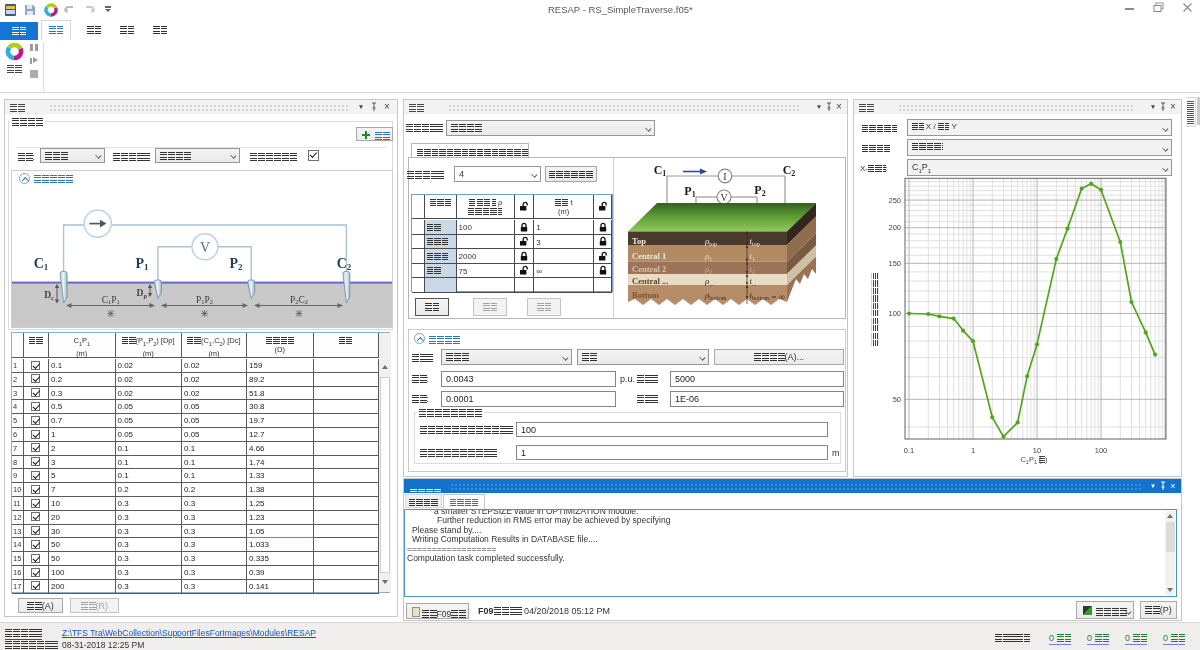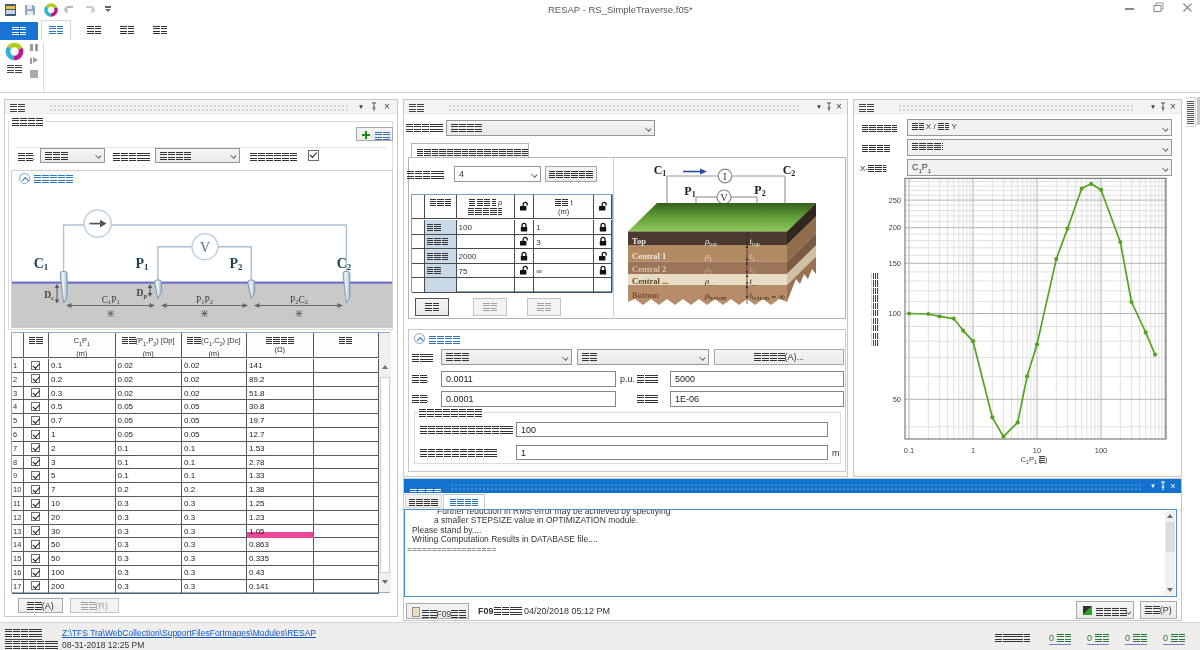--- a/index.html
+++ b/index.html
@@ -190,21 +190,21 @@
     <div class="a" style="left:170px;top:0;width:65px;height:25px;border-right:1px solid #5a5a5a;border-bottom:1px solid #5a5a5a;font-size:7.5px;line-height:9px;text-align:center;padding-top:3px;color:#333;background:#fdfdfd"><i class="cs" style="width:13.6px"></i>(C<sub style="font-size:5.5px">1</sub>,C<sub style="font-size:5.5px">2</sub>) [Dc]<br>(m)</div>
     <div class="a" style="left:235px;top:0;width:66.5px;height:25px;border-right:1px solid #5a5a5a;border-bottom:1px solid #5a5a5a;font-size:7.5px;line-height:9px;text-align:center;padding-top:3px;color:#333;background:#fdfdfd"><i class="cs" style="width:27.6px"></i><br>(Ω)</div>
     <div class="a" style="left:301.5px;top:0;width:65px;height:25px;border-right:1px solid #5a5a5a;border-bottom:1px solid #5a5a5a;font-size:7.5px;line-height:9px;text-align:center;padding-top:3px;color:#333;background:#fdfdfd"><i class="cs" style="width:13.6px"></i></div>
     <div class="a" style="left:0;top:26px;width:12px;height:13.8px;border-right:1px solid #5a5a5a;border-bottom:1px solid #5a5a5a;font-size:7.5px;color:#333;text-align:left;padding:2px 0 0 1px">1</div>
     <div class="a" style="left:12px;top:26px;width:25px;height:13.8px;border-right:1px solid #5a5a5a;border-bottom:1px solid #5a5a5a">
       <span class="ck" style="left:7px;top:1.5px;width:9px;height:9px"></span>
     </div>
     <div class="a" style="left:37px;top:26px;width:66.5px;height:13.8px;border-right:1px solid #5a5a5a;border-bottom:1px solid #5a5a5a;font-size:8px;color:#222;padding:2px 0 0 2px">0.1</div>
     <div class="a" style="left:103.5px;top:26px;width:66.5px;height:13.8px;border-right:1px solid #5a5a5a;border-bottom:1px solid #5a5a5a;font-size:8px;color:#222;padding:2px 0 0 2px">0.02</div>
     <div class="a" style="left:170px;top:26px;width:65px;height:13.8px;border-right:1px solid #5a5a5a;border-bottom:1px solid #5a5a5a;font-size:8px;color:#222;padding:2px 0 0 2px">0.02</div>
-    <div class="a" style="left:235px;top:26px;width:66.5px;height:13.8px;border-right:1px solid #5a5a5a;border-bottom:1px solid #5a5a5a;font-size:8px;color:#222;padding:2px 0 0 2px">141</div>
+    <div class="a" style="left:235px;top:26px;width:66.5px;height:13.8px;border-right:1px solid #5a5a5a;border-bottom:1px solid #5a5a5a;font-size:8px;color:#222;padding:2px 0 0 2px">159</div>
     <div class="a" style="left:301.5px;top:26px;width:65px;height:13.8px;border-right:1px solid #5a5a5a;border-bottom:1px solid #5a5a5a;font-size:8px;color:#222;padding:2px 0 0 2px"></div>
     <div class="a" style="left:0;top:39.8px;width:12px;height:13.8px;border-right:1px solid #5a5a5a;border-bottom:1px solid #5a5a5a;font-size:7.5px;color:#333;text-align:left;padding:2px 0 0 1px">2</div>
     <div class="a" style="left:12px;top:39.8px;width:25px;height:13.8px;border-right:1px solid #5a5a5a;border-bottom:1px solid #5a5a5a">
       <span class="ck" style="left:7px;top:1.5px;width:9px;height:9px"></span>
     </div>
     <div class="a" style="left:37px;top:39.8px;width:66.5px;height:13.8px;border-right:1px solid #5a5a5a;border-bottom:1px solid #5a5a5a;font-size:8px;color:#222;padding:2px 0 0 2px">0.2</div>
     <div class="a" style="left:103.5px;top:39.8px;width:66.5px;height:13.8px;border-right:1px solid #5a5a5a;border-bottom:1px solid #5a5a5a;font-size:8px;color:#222;padding:2px 0 0 2px">0.02</div>
     <div class="a" style="left:170px;top:39.8px;width:65px;height:13.8px;border-right:1px solid #5a5a5a;border-bottom:1px solid #5a5a5a;font-size:8px;color:#222;padding:2px 0 0 2px">0.02</div>
     <div class="a" style="left:235px;top:39.8px;width:66.5px;height:13.8px;border-right:1px solid #5a5a5a;border-bottom:1px solid #5a5a5a;font-size:8px;color:#222;padding:2px 0 0 2px">89.2</div>
     <div class="a" style="left:301.5px;top:39.8px;width:65px;height:13.8px;border-right:1px solid #5a5a5a;border-bottom:1px solid #5a5a5a;font-size:8px;color:#222;padding:2px 0 0 2px"></div>
@@ -244,30 +244,30 @@
     <div class="a" style="left:170px;top:95px;width:65px;height:13.8px;border-right:1px solid #5a5a5a;border-bottom:1px solid #5a5a5a;font-size:8px;color:#222;padding:2px 0 0 2px">0.05</div>
     <div class="a" style="left:235px;top:95px;width:66.5px;height:13.8px;border-right:1px solid #5a5a5a;border-bottom:1px solid #5a5a5a;font-size:8px;color:#222;padding:2px 0 0 2px">12.7</div>
     <div class="a" style="left:301.5px;top:95px;width:65px;height:13.8px;border-right:1px solid #5a5a5a;border-bottom:1px solid #5a5a5a;font-size:8px;color:#222;padding:2px 0 0 2px"></div>
     <div class="a" style="left:0;top:108.8px;width:12px;height:13.8px;border-right:1px solid #5a5a5a;border-bottom:1px solid #5a5a5a;font-size:7.5px;color:#333;text-align:left;padding:2px 0 0 1px">7</div>
     <div class="a" style="left:12px;top:108.8px;width:25px;height:13.8px;border-right:1px solid #5a5a5a;border-bottom:1px solid #5a5a5a">
       <span class="ck" style="left:7px;top:1.5px;width:9px;height:9px"></span>
     </div>
     <div class="a" style="left:37px;top:108.8px;width:66.5px;height:13.8px;border-right:1px solid #5a5a5a;border-bottom:1px solid #5a5a5a;font-size:8px;color:#222;padding:2px 0 0 2px">2</div>
     <div class="a" style="left:103.5px;top:108.8px;width:66.5px;height:13.8px;border-right:1px solid #5a5a5a;border-bottom:1px solid #5a5a5a;font-size:8px;color:#222;padding:2px 0 0 2px">0.1</div>
     <div class="a" style="left:170px;top:108.8px;width:65px;height:13.8px;border-right:1px solid #5a5a5a;border-bottom:1px solid #5a5a5a;font-size:8px;color:#222;padding:2px 0 0 2px">0.1</div>
-    <div class="a" style="left:235px;top:108.8px;width:66.5px;height:13.8px;border-right:1px solid #5a5a5a;border-bottom:1px solid #5a5a5a;font-size:8px;color:#222;padding:2px 0 0 2px">1.53</div>
+    <div class="a" style="left:235px;top:108.8px;width:66.5px;height:13.8px;border-right:1px solid #5a5a5a;border-bottom:1px solid #5a5a5a;font-size:8px;color:#222;padding:2px 0 0 2px">4.66</div>
     <div class="a" style="left:301.5px;top:108.8px;width:65px;height:13.8px;border-right:1px solid #5a5a5a;border-bottom:1px solid #5a5a5a;font-size:8px;color:#222;padding:2px 0 0 2px"></div>
     <div class="a" style="left:0;top:122.6px;width:12px;height:13.8px;border-right:1px solid #5a5a5a;border-bottom:1px solid #5a5a5a;font-size:7.5px;color:#333;text-align:left;padding:2px 0 0 1px">8</div>
     <div class="a" style="left:12px;top:122.6px;width:25px;height:13.8px;border-right:1px solid #5a5a5a;border-bottom:1px solid #5a5a5a">
       <span class="ck" style="left:7px;top:1.5px;width:9px;height:9px"></span>
     </div>
     <div class="a" style="left:37px;top:122.6px;width:66.5px;height:13.8px;border-right:1px solid #5a5a5a;border-bottom:1px solid #5a5a5a;font-size:8px;color:#222;padding:2px 0 0 2px">3</div>
     <div class="a" style="left:103.5px;top:122.6px;width:66.5px;height:13.8px;border-right:1px solid #5a5a5a;border-bottom:1px solid #5a5a5a;font-size:8px;color:#222;padding:2px 0 0 2px">0.1</div>
     <div class="a" style="left:170px;top:122.6px;width:65px;height:13.8px;border-right:1px solid #5a5a5a;border-bottom:1px solid #5a5a5a;font-size:8px;color:#222;padding:2px 0 0 2px">0.1</div>
-    <div class="a" style="left:235px;top:122.6px;width:66.5px;height:13.8px;border-right:1px solid #5a5a5a;border-bottom:1px solid #5a5a5a;font-size:8px;color:#222;padding:2px 0 0 2px">2.78</div>
+    <div class="a" style="left:235px;top:122.6px;width:66.5px;height:13.8px;border-right:1px solid #5a5a5a;border-bottom:1px solid #5a5a5a;font-size:8px;color:#222;padding:2px 0 0 2px">1.74</div>
     <div class="a" style="left:301.5px;top:122.6px;width:65px;height:13.8px;border-right:1px solid #5a5a5a;border-bottom:1px solid #5a5a5a;font-size:8px;color:#222;padding:2px 0 0 2px"></div>
     <div class="a" style="left:0;top:136.4px;width:12px;height:13.8px;border-right:1px solid #5a5a5a;border-bottom:1px solid #5a5a5a;font-size:7.5px;color:#333;text-align:left;padding:2px 0 0 1px">9</div>
     <div class="a" style="left:12px;top:136.4px;width:25px;height:13.8px;border-right:1px solid #5a5a5a;border-bottom:1px solid #5a5a5a">
       <span class="ck" style="left:7px;top:1.5px;width:9px;height:9px"></span>
     </div>
     <div class="a" style="left:37px;top:136.4px;width:66.5px;height:13.8px;border-right:1px solid #5a5a5a;border-bottom:1px solid #5a5a5a;font-size:8px;color:#222;padding:2px 0 0 2px">5</div>
     <div class="a" style="left:103.5px;top:136.4px;width:66.5px;height:13.8px;border-right:1px solid #5a5a5a;border-bottom:1px solid #5a5a5a;font-size:8px;color:#222;padding:2px 0 0 2px">0.1</div>
     <div class="a" style="left:170px;top:136.4px;width:65px;height:13.8px;border-right:1px solid #5a5a5a;border-bottom:1px solid #5a5a5a;font-size:8px;color:#222;padding:2px 0 0 2px">0.1</div>
     <div class="a" style="left:235px;top:136.4px;width:66.5px;height:13.8px;border-right:1px solid #5a5a5a;border-bottom:1px solid #5a5a5a;font-size:8px;color:#222;padding:2px 0 0 2px">1.33</div>
     <div class="a" style="left:301.5px;top:136.4px;width:65px;height:13.8px;border-right:1px solid #5a5a5a;border-bottom:1px solid #5a5a5a;font-size:8px;color:#222;padding:2px 0 0 2px"></div>
@@ -298,48 +298,48 @@
     <div class="a" style="left:170px;top:177.8px;width:65px;height:13.8px;border-right:1px solid #5a5a5a;border-bottom:1px solid #5a5a5a;font-size:8px;color:#222;padding:2px 0 0 2px">0.3</div>
     <div class="a" style="left:235px;top:177.8px;width:66.5px;height:13.8px;border-right:1px solid #5a5a5a;border-bottom:1px solid #5a5a5a;font-size:8px;color:#222;padding:2px 0 0 2px">1.23</div>
     <div class="a" style="left:301.5px;top:177.8px;width:65px;height:13.8px;border-right:1px solid #5a5a5a;border-bottom:1px solid #5a5a5a;font-size:8px;color:#222;padding:2px 0 0 2px"></div>
     <div class="a" style="left:0;top:191.6px;width:12px;height:13.8px;border-right:1px solid #5a5a5a;border-bottom:1px solid #5a5a5a;font-size:7.5px;color:#333;text-align:left;padding:2px 0 0 1px">13</div>
     <div class="a" style="left:12px;top:191.6px;width:25px;height:13.8px;border-right:1px solid #5a5a5a;border-bottom:1px solid #5a5a5a">
       <span class="ck" style="left:7px;top:1.5px;width:9px;height:9px"></span>
     </div>
     <div class="a" style="left:37px;top:191.6px;width:66.5px;height:13.8px;border-right:1px solid #5a5a5a;border-bottom:1px solid #5a5a5a;font-size:8px;color:#222;padding:2px 0 0 2px">30</div>
     <div class="a" style="left:103.5px;top:191.6px;width:66.5px;height:13.8px;border-right:1px solid #5a5a5a;border-bottom:1px solid #5a5a5a;font-size:8px;color:#222;padding:2px 0 0 2px">0.3</div>
     <div class="a" style="left:170px;top:191.6px;width:65px;height:13.8px;border-right:1px solid #5a5a5a;border-bottom:1px solid #5a5a5a;font-size:8px;color:#222;padding:2px 0 0 2px">0.3</div>
-    <div class="a" style="left:235px;top:191.6px;width:66.5px;height:13.8px;border-right:1px solid #5a5a5a;border-bottom:6px solid #ec4899;font-size:8px;color:#222;padding:2px 0 0 2px">1.05</div>
+    <div class="a" style="left:235px;top:191.6px;width:66.5px;height:13.8px;border-right:1px solid #5a5a5a;border-bottom:1px solid #ec4899;font-size:8px;color:#222;padding:2px 0 0 2px">1.05</div>
     <div class="a" style="left:301.5px;top:191.6px;width:65px;height:13.8px;border-right:1px solid #5a5a5a;border-bottom:1px solid #5a5a5a;font-size:8px;color:#222;padding:2px 0 0 2px"></div>
     <div class="a" style="left:0;top:205.4px;width:12px;height:13.8px;border-right:1px solid #5a5a5a;border-bottom:1px solid #5a5a5a;font-size:7.5px;color:#333;text-align:left;padding:2px 0 0 1px">14</div>
     <div class="a" style="left:12px;top:205.4px;width:25px;height:13.8px;border-right:1px solid #5a5a5a;border-bottom:1px solid #5a5a5a">
       <span class="ck" style="left:7px;top:1.5px;width:9px;height:9px"></span>
     </div>
     <div class="a" style="left:37px;top:205.4px;width:66.5px;height:13.8px;border-right:1px solid #5a5a5a;border-bottom:1px solid #5a5a5a;font-size:8px;color:#222;padding:2px 0 0 2px">50</div>
     <div class="a" style="left:103.5px;top:205.4px;width:66.5px;height:13.8px;border-right:1px solid #5a5a5a;border-bottom:1px solid #5a5a5a;font-size:8px;color:#222;padding:2px 0 0 2px">0.3</div>
     <div class="a" style="left:170px;top:205.4px;width:65px;height:13.8px;border-right:1px solid #5a5a5a;border-bottom:1px solid #5a5a5a;font-size:8px;color:#222;padding:2px 0 0 2px">0.3</div>
-    <div class="a" style="left:235px;top:205.4px;width:66.5px;height:13.8px;border-right:1px solid #5a5a5a;border-bottom:1px solid #5a5a5a;font-size:8px;color:#222;padding:2px 0 0 2px">0.863</div>
+    <div class="a" style="left:235px;top:205.4px;width:66.5px;height:13.8px;border-right:1px solid #5a5a5a;border-bottom:1px solid #5a5a5a;font-size:8px;color:#222;padding:2px 0 0 2px">1.033</div>
     <div class="a" style="left:301.5px;top:205.4px;width:65px;height:13.8px;border-right:1px solid #5a5a5a;border-bottom:1px solid #5a5a5a;font-size:8px;color:#222;padding:2px 0 0 2px"></div>
     <div class="a" style="left:0;top:219.2px;width:12px;height:13.8px;border-right:1px solid #5a5a5a;border-bottom:1px solid #5a5a5a;font-size:7.5px;color:#333;text-align:left;padding:2px 0 0 1px">15</div>
     <div class="a" style="left:12px;top:219.2px;width:25px;height:13.8px;border-right:1px solid #5a5a5a;border-bottom:1px solid #5a5a5a">
       <span class="ck" style="left:7px;top:1.5px;width:9px;height:9px"></span>
     </div>
     <div class="a" style="left:37px;top:219.2px;width:66.5px;height:13.8px;border-right:1px solid #5a5a5a;border-bottom:1px solid #5a5a5a;font-size:8px;color:#222;padding:2px 0 0 2px">50</div>
     <div class="a" style="left:103.5px;top:219.2px;width:66.5px;height:13.8px;border-right:1px solid #5a5a5a;border-bottom:1px solid #5a5a5a;font-size:8px;color:#222;padding:2px 0 0 2px">0.3</div>
     <div class="a" style="left:170px;top:219.2px;width:65px;height:13.8px;border-right:1px solid #5a5a5a;border-bottom:1px solid #5a5a5a;font-size:8px;color:#222;padding:2px 0 0 2px">0.3</div>
     <div class="a" style="left:235px;top:219.2px;width:66.5px;height:13.8px;border-right:1px solid #5a5a5a;border-bottom:1px solid #5a5a5a;font-size:8px;color:#222;padding:2px 0 0 2px">0.335</div>
     <div class="a" style="left:301.5px;top:219.2px;width:65px;height:13.8px;border-right:1px solid #5a5a5a;border-bottom:1px solid #5a5a5a;font-size:8px;color:#222;padding:2px 0 0 2px"></div>
     <div class="a" style="left:0;top:233px;width:12px;height:13.8px;border-right:1px solid #5a5a5a;border-bottom:1px solid #5a5a5a;font-size:7.5px;color:#333;text-align:left;padding:2px 0 0 1px">16</div>
     <div class="a" style="left:12px;top:233px;width:25px;height:13.8px;border-right:1px solid #5a5a5a;border-bottom:1px solid #5a5a5a">
       <span class="ck" style="left:7px;top:1.5px;width:9px;height:9px"></span>
     </div>
     <div class="a" style="left:37px;top:233px;width:66.5px;height:13.8px;border-right:1px solid #5a5a5a;border-bottom:1px solid #5a5a5a;font-size:8px;color:#222;padding:2px 0 0 2px">100</div>
     <div class="a" style="left:103.5px;top:233px;width:66.5px;height:13.8px;border-right:1px solid #5a5a5a;border-bottom:1px solid #5a5a5a;font-size:8px;color:#222;padding:2px 0 0 2px">0.3</div>
     <div class="a" style="left:170px;top:233px;width:65px;height:13.8px;border-right:1px solid #5a5a5a;border-bottom:1px solid #5a5a5a;font-size:8px;color:#222;padding:2px 0 0 2px">0.3</div>
-    <div class="a" style="left:235px;top:233px;width:66.5px;height:13.8px;border-right:1px solid #5a5a5a;border-bottom:1px solid #5a5a5a;font-size:8px;color:#222;padding:2px 0 0 2px">0.43</div>
+    <div class="a" style="left:235px;top:233px;width:66.5px;height:13.8px;border-right:1px solid #5a5a5a;border-bottom:1px solid #5a5a5a;font-size:8px;color:#222;padding:2px 0 0 2px">0.39</div>
     <div class="a" style="left:301.5px;top:233px;width:65px;height:13.8px;border-right:1px solid #5a5a5a;border-bottom:1px solid #5a5a5a;font-size:8px;color:#222;padding:2px 0 0 2px"></div>
     <div class="a" style="left:0;top:246.8px;width:12px;height:13.8px;border-right:1px solid #5a5a5a;border-bottom:1px solid #5a5a5a;font-size:7.5px;color:#333;text-align:left;padding:2px 0 0 1px">17</div>
     <div class="a" style="left:12px;top:246.8px;width:25px;height:13.8px;border-right:1px solid #5a5a5a;border-bottom:1px solid #5a5a5a">
       <span class="ck" style="left:7px;top:1.5px;width:9px;height:9px"></span>
     </div>
     <div class="a" style="left:37px;top:246.8px;width:66.5px;height:13.8px;border-right:1px solid #5a5a5a;border-bottom:1px solid #5a5a5a;font-size:8px;color:#222;padding:2px 0 0 2px">200</div>
     <div class="a" style="left:103.5px;top:246.8px;width:66.5px;height:13.8px;border-right:1px solid #5a5a5a;border-bottom:1px solid #5a5a5a;font-size:8px;color:#222;padding:2px 0 0 2px">0.3</div>
     <div class="a" style="left:170px;top:246.8px;width:65px;height:13.8px;border-right:1px solid #5a5a5a;border-bottom:1px solid #5a5a5a;font-size:8px;color:#222;padding:2px 0 0 2px">0.3</div>
     <div class="a" style="left:235px;top:246.8px;width:66.5px;height:13.8px;border-right:1px solid #5a5a5a;border-bottom:1px solid #5a5a5a;font-size:8px;color:#222;padding:2px 0 0 2px">0.141</div>
     <div class="a" style="left:301.5px;top:246.8px;width:65px;height:13.8px;border-right:1px solid #5a5a5a;border-bottom:1px solid #5a5a5a;font-size:8px;color:#222;padding:2px 0 0 2px"></div>
@@ -523,21 +523,21 @@
     <span class="tx"><i class="c" style="width:22.6px;"></i></span>
     <span class="chv" style="top:5px"></span>
   </div>
 <div class="combo" style="left:577px;top:349px;width:132px;height:16px">
     <span class="tx"><i class="c" style="width:14.6px;"></i></span>
     <span class="chv" style="top:5px"></span>
   </div>
 <div class="btn" style="left:714px;top:349px;width:130px;height:16px;line-height:15px"><i class="c" style="width:30.6px;"></i>(A)...</div>
 <div class="a" style="left:412px;top:374px;font-size:9px;color:#333;white-space:nowrap;"><i class="c" style="width:14.6px;"></i>:</div>
 <div class="inp" style="left:441px;top:371px;width:175px;height:16px">
-    <span>0.0011</span>
+    <span>0.0043</span>
   </div>
 <div class="a" style="left:620px;top:374px;font-size:9px;color:#333;white-space:nowrap;">p.u.</div>
 <div class="a" style="left:637px;top:374px;font-size:9px;color:#333;white-space:nowrap;"><i class="c" style="width:14.6px;"></i><i class="c" style="width:6px"></i></div>
 <div class="inp" style="left:670px;top:371px;width:174px;height:16px">
     <span>5000</span>
   </div>
 <div class="a" style="left:412px;top:394px;font-size:9px;color:#333;white-space:nowrap;"><i class="c" style="width:14.6px;"></i>:</div>
 <div class="inp" style="left:441px;top:391px;width:175px;height:16px">
     <span>0.0001</span>
   </div>
@@ -690,25 +690,26 @@
       <svg class="pbtn" style="right:12px" width="12" height="12">
         <path d="M6 2v5M4 2h4M4.5 7h3M6 7v3" stroke="#fff" stroke-width="1" fill="none"></path>
       </svg>
       <span class="pbtn" style="right:2px;font-size:9px;color:#fff">×</span>
     </div>
 <div class="a" style="left:1px;top:15px;width:37px;height:14px;background:#f0f0f0;border:1px solid #d8d8d8;font-size:7.5px;text-align:center;padding-top:3px"><i class="cs" style="width:28.6px;"></i></div>
 <div class="a" style="left:39px;top:15px;width:42px;height:15px;background:#fff;border:1px solid #c8c8c8;border-bottom:none;font-size:7.5px;text-align:center;padding-top:3px;color:#2e75b5"><i class="cs" style="width:28.6px;color:#2e75b5;"></i></div>
 </div>
 <div class="a" style="left:404px;top:509px;width:773px;height:88px;border:1px solid #4a90d2;background:#fff;overflow:hidden">
     <div style="margin-top:-3.5px;font-size:8.5px;line-height:9.6px;color:#333;padding-left:2px">
+      <div style="padding-left:27px;white-space:nowrap">a smaller STEPSIZE value in OPTIMIZATION module.</div>
       <div style="padding-left:30px;white-space:nowrap">Further reduction in RMS error may be achieved by specifying</div>
-      <div style="padding-left:27px;white-space:nowrap">a smaller STEPSIZE value in OPTIMIZATION module.</div>
       <div style="padding-left:5px;white-space:nowrap">Please stand by....</div>
       <div style="padding-left:5px;white-space:nowrap">Writing Computation Results in DATABASE file....</div>
       <div style="padding-left:0px;white-space:nowrap">==================</div>
+      <div style="padding-left:0px;white-space:nowrap">Computation task completed successfully.</div>
     </div>
     <div class="a" style="right:1px;top:1px;width:10px;height:84px;background:#f1f1f1">
       <div class="a" style="left:2px;top:3px;width:0;height:0;border-left:3px solid transparent;border-right:3px solid transparent;border-bottom:4px solid #6e6e6e"></div>
       <div class="a" style="left:0.5px;top:11px;width:9px;height:30px;background:#dcdcdc"></div>
       <div class="a" style="left:2px;bottom:3px;width:0;height:0;border-left:3px solid transparent;border-right:3px solid transparent;border-top:4px solid #6e6e6e"></div>
     </div>
   </div>
 <div class="btn" style="left:406px;top:603px;width:63px;height:16px;line-height:15px">
     <span class="a" style="left:5px;top:3px;width:8px;height:10px;background:#e8e0c8;border:0.5px solid #9a9382"></span>
     <span class="a" style="left:15px;top:3px;font-size:8.5px"><i class="c" style="width:14.6px;"></i>F09<i class="c" style="width:14.6px;"></i></span>

